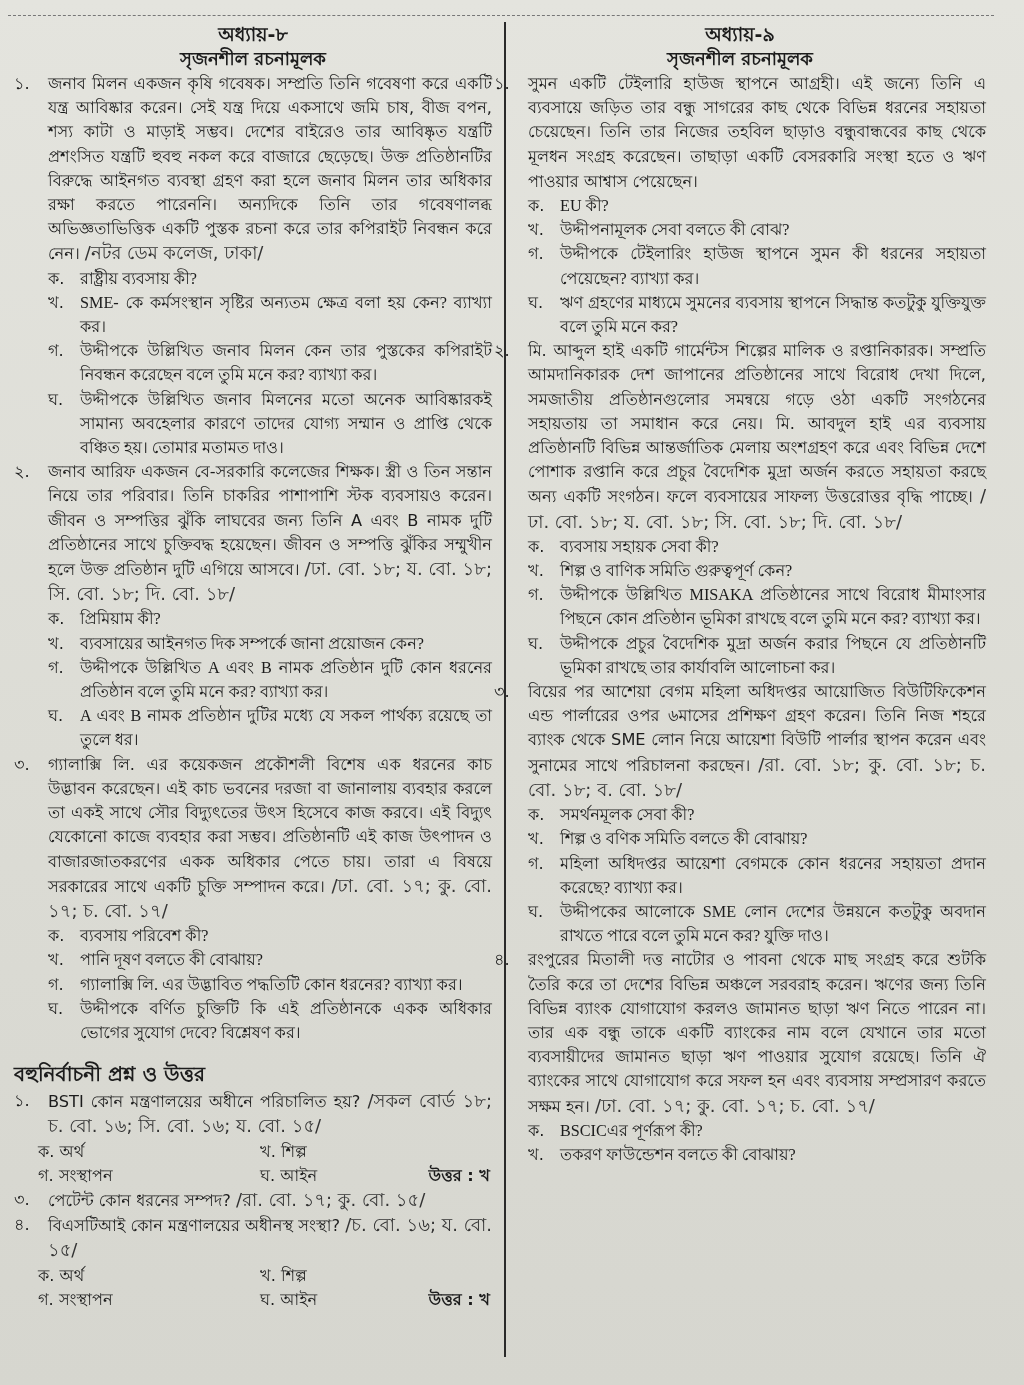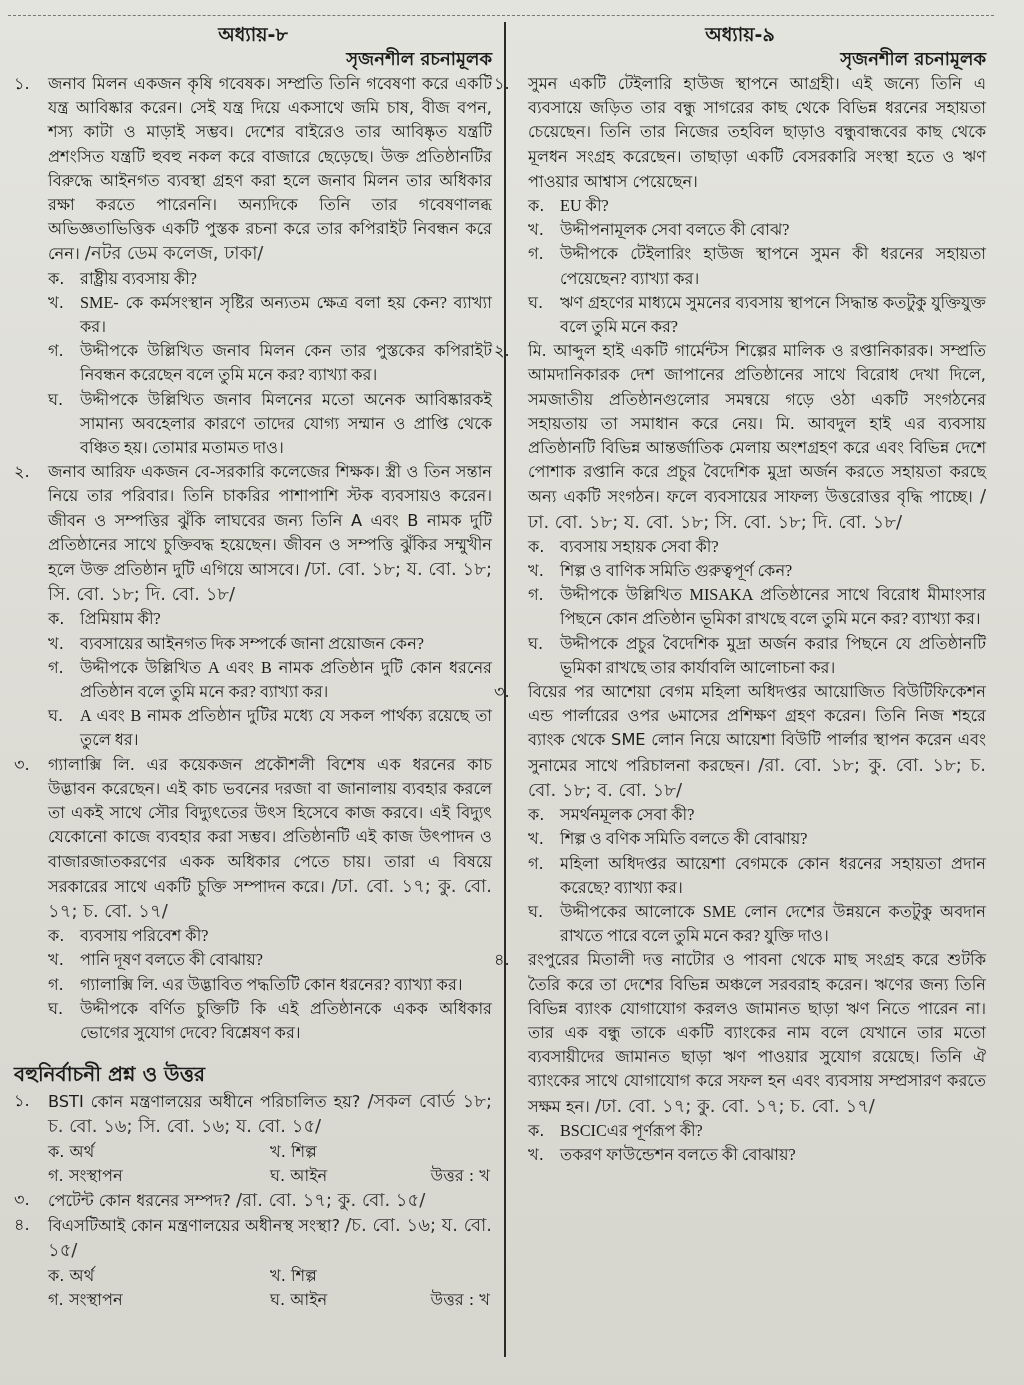--- a/index.html
+++ b/index.html
@@ -11,31 +11,31 @@
   }
   .page { position:relative; width:1024px; height:1385px;
     background: linear-gradient(180deg,#e4e4de 0%,#dcdcd5 55%,#d6d6cf 100%); }
   .topstrip { position:absolute; left:0; top:0; width:1024px; height:10px; color:#555; font-size:9px; overflow:hidden; }
   .topline { position:absolute; left:8px; right:30px; top:15px; border-top:1px dashed #777; }
   .divider { position:absolute; left:504px; top:22px; bottom:28px; border-left:2px solid #2a2a2a; }
   .col { position:absolute; top:22px; font-size:16.2px; line-height:24.2px; }
   .col.left { left:14px; width:478px; }
   .col.right { left:494px; width:492px; }
   .chap { text-align:center; font-weight:bold; font-size:19px; line-height:24px; }
-  .sect { text-align:right; font-weight:bold; font-size:18px; line-height:26px; }
+  .sect { text-align:center; font-weight:bold; font-size:18px; line-height:26px; }
   .q { display:flex; }
   .qn { width:34px; flex:none; }
   .qb { flex:1; text-align:justify; }
   .src { font-size:18px; color:#333; }
   .sub { display:flex; margin-left:34px; }
   .sn { width:32px; flex:none; }
   .sb { flex:1; text-align:justify;font-family:Liberation Serif, serif; }
   .mcqh { font-weight:bold; font-size:20px; line-height:30px; margin-top:14px; }
-  .opts { margin-left:34px; display:grid; grid-template-columns: 222px 150px 1fr; }
-  .ans { font-weight:normal; text-align:right; padding-right:2px; }
+  .opts { margin-left:24px; display:grid; grid-template-columns: 222px 150px 1fr; }
+  .ans { font-weight:bold; text-align:right; padding-right:2px; }
 </style>
 </head>
 <body>
 
 <div class="page">
   <div class="topstrip"></div>
   <div class="topline"></div>
   <div class="divider"></div>
 
   <div class="col left">

